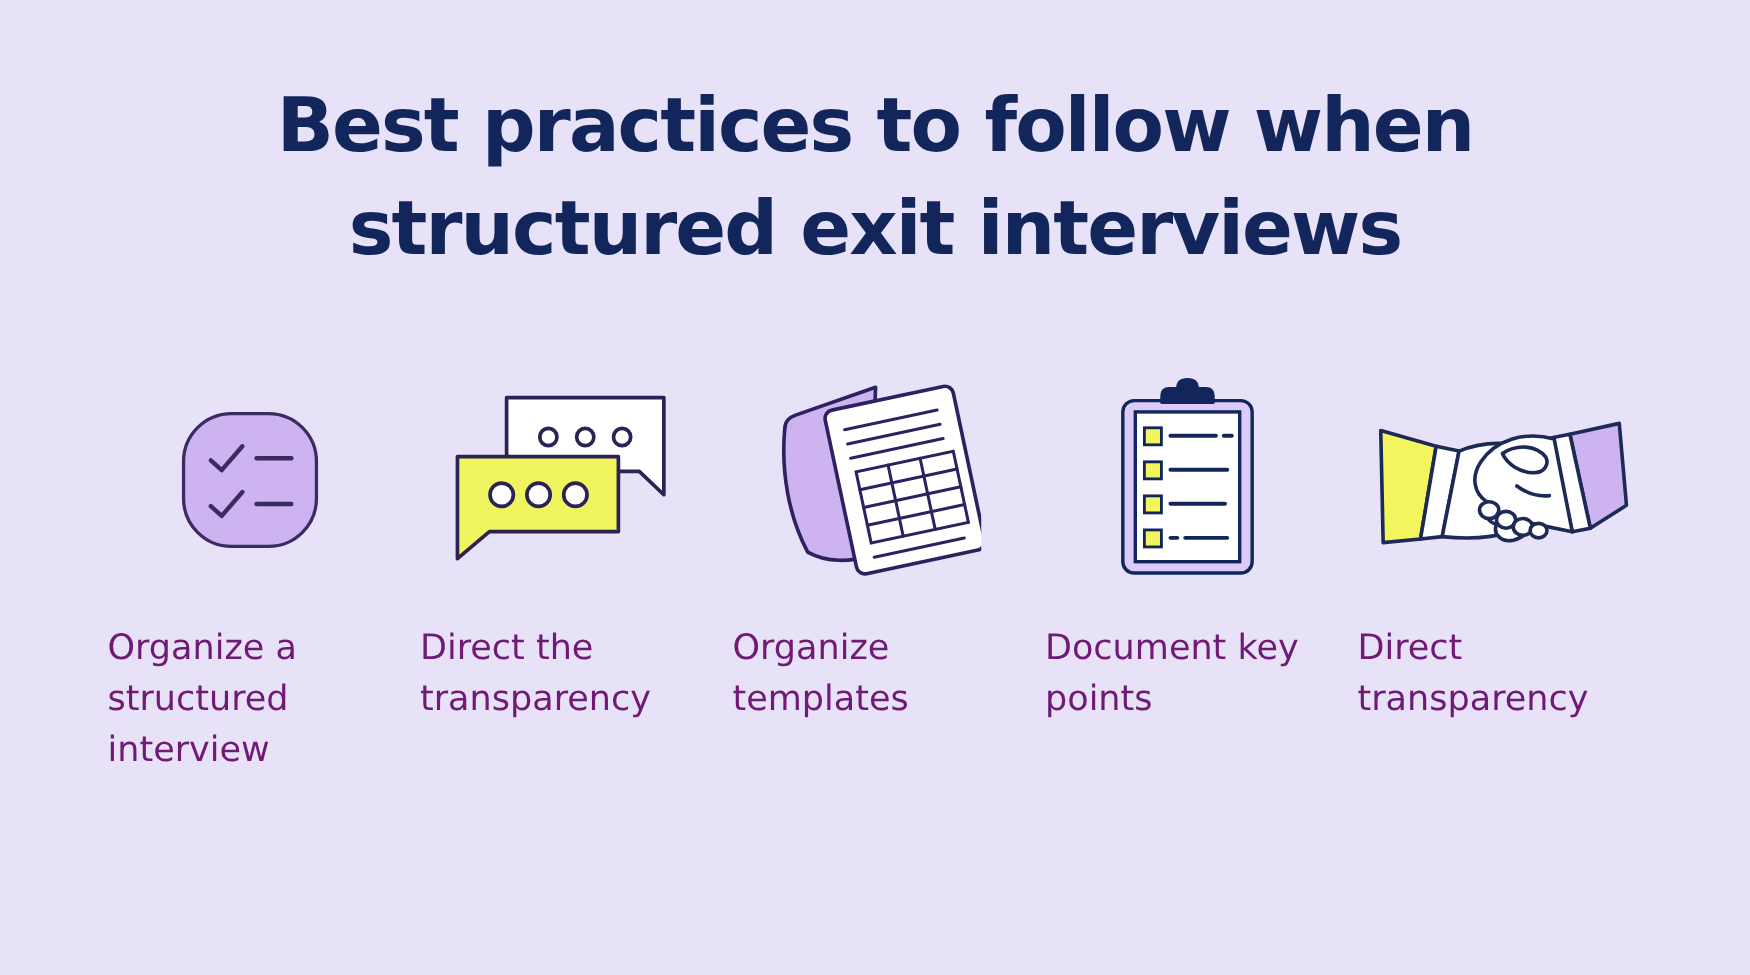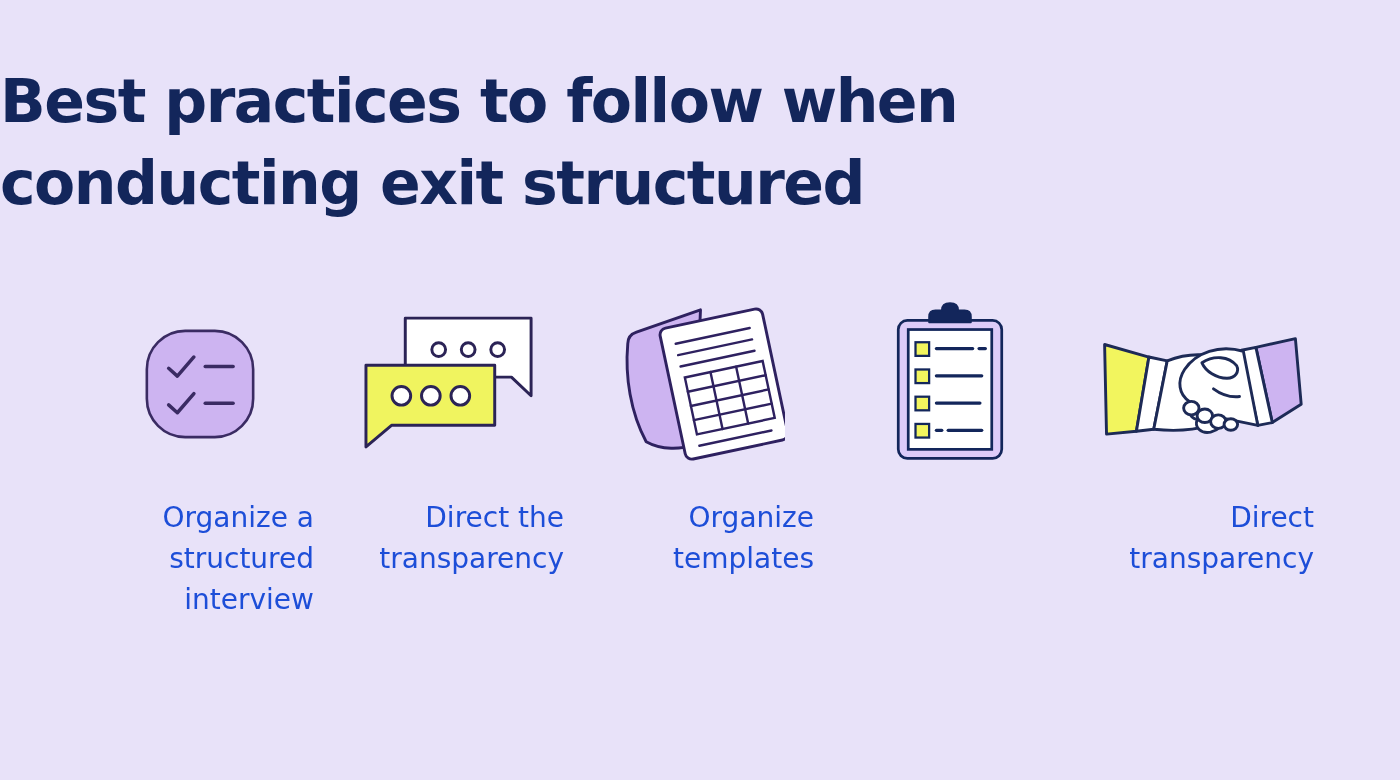--- a/index.html
+++ b/index.html
@@ -6,21 +6,21 @@
   body {
     width: 1400px;
     height: 780px;
     background: #E8E2F9;
     overflow: hidden;
     font-family: "DejaVu Sans", "Liberation Sans", sans-serif;
   }
   .canvas { width: 1400px; height: 780px; position: relative; }
   .title {
     margin: 60px auto 0;
-    text-align: left;
+    text-align: center;
     font-size: 60px;
     font-weight: 800;
     color: #13265B;
     line-height: 1.37;
     letter-spacing: -1.5px;
   }
   .items-row {
     width: 1250px;
     margin: 74px auto 0;
     display: flex;
@@ -33,32 +33,32 @@
   }
   .icon-box {
     height: 172px;
     display: flex;
     align-items: center;
     justify-content: center;
   }
   .label {
     margin-top: 28px;
     font-size: 28px;
-    color: #1d4ed8;
+    color: #701a75;
     line-height: 1.45;
-    text-align: right;
+    text-align: left;
     max-width: 228px;
   }
 </style>
 </head>
 <body>
 
 <div class="canvas">
 
-  <h1 class="title"><span>Best practices to follow when</span><br><span>conducting exit structured</span></h1>
+  <h1 class="title"><span>Best practices to follow when</span><br><span>structured exit interviews</span></h1>
 
   <div class="items-row">
 
     <div class="item">
       <div class="icon-box">
         <svg width="122" height="122" viewBox="0 0 140 140">
           <rect x="9" y="9" width="122" height="122" rx="44" fill="#CDB4F1" stroke="#3A2B63" stroke-width="3"></rect>
           <g fill="none" stroke="#3A2B63" stroke-width="4" stroke-linecap="round" stroke-linejoin="round">
             <path d="M34 52 L44 61 L63 39"></path>
             <path d="M76 50 H108"></path>
@@ -127,20 +127,21 @@
               <path d="M50 51 H90"></path>
                 <path d="M97 51 H104"></path>
               <path d="M50 81 H100"></path>
               <path d="M50 111 H98"></path>
               <path d="M50 141 H56"></path>
                 <path d="M63 141 H100"></path>
             </g>
           </g>
         </svg>
       </div>
+      <div class="label">Document key points</div>
     </div>
 
     <div class="item">
       <div class="icon-box">
         <svg width="212" height="122" viewBox="0 0 220 126">
           <g stroke="#1D2A56" stroke-width="3" stroke-linecap="round" stroke-linejoin="round">
             <path d="M11 22 L57 35 L44 112 L13 115 Z" fill="#F2F55E"></path>
             <path d="M57 35 L76 39 L62 110 L44 112 Z" fill="#FFFFFF"></path>
             <path d="M76 39 C98 30 124 30 142 42 L158 54 C164 60 163 68 157 73 L140 86 L120 106 C100 112 80 112 62 110 Z" fill="#FFFFFF"></path>
             <path d="M168 25 L209 16 L215 84 L185 103 Z" fill="#CDB4F1"></path>

